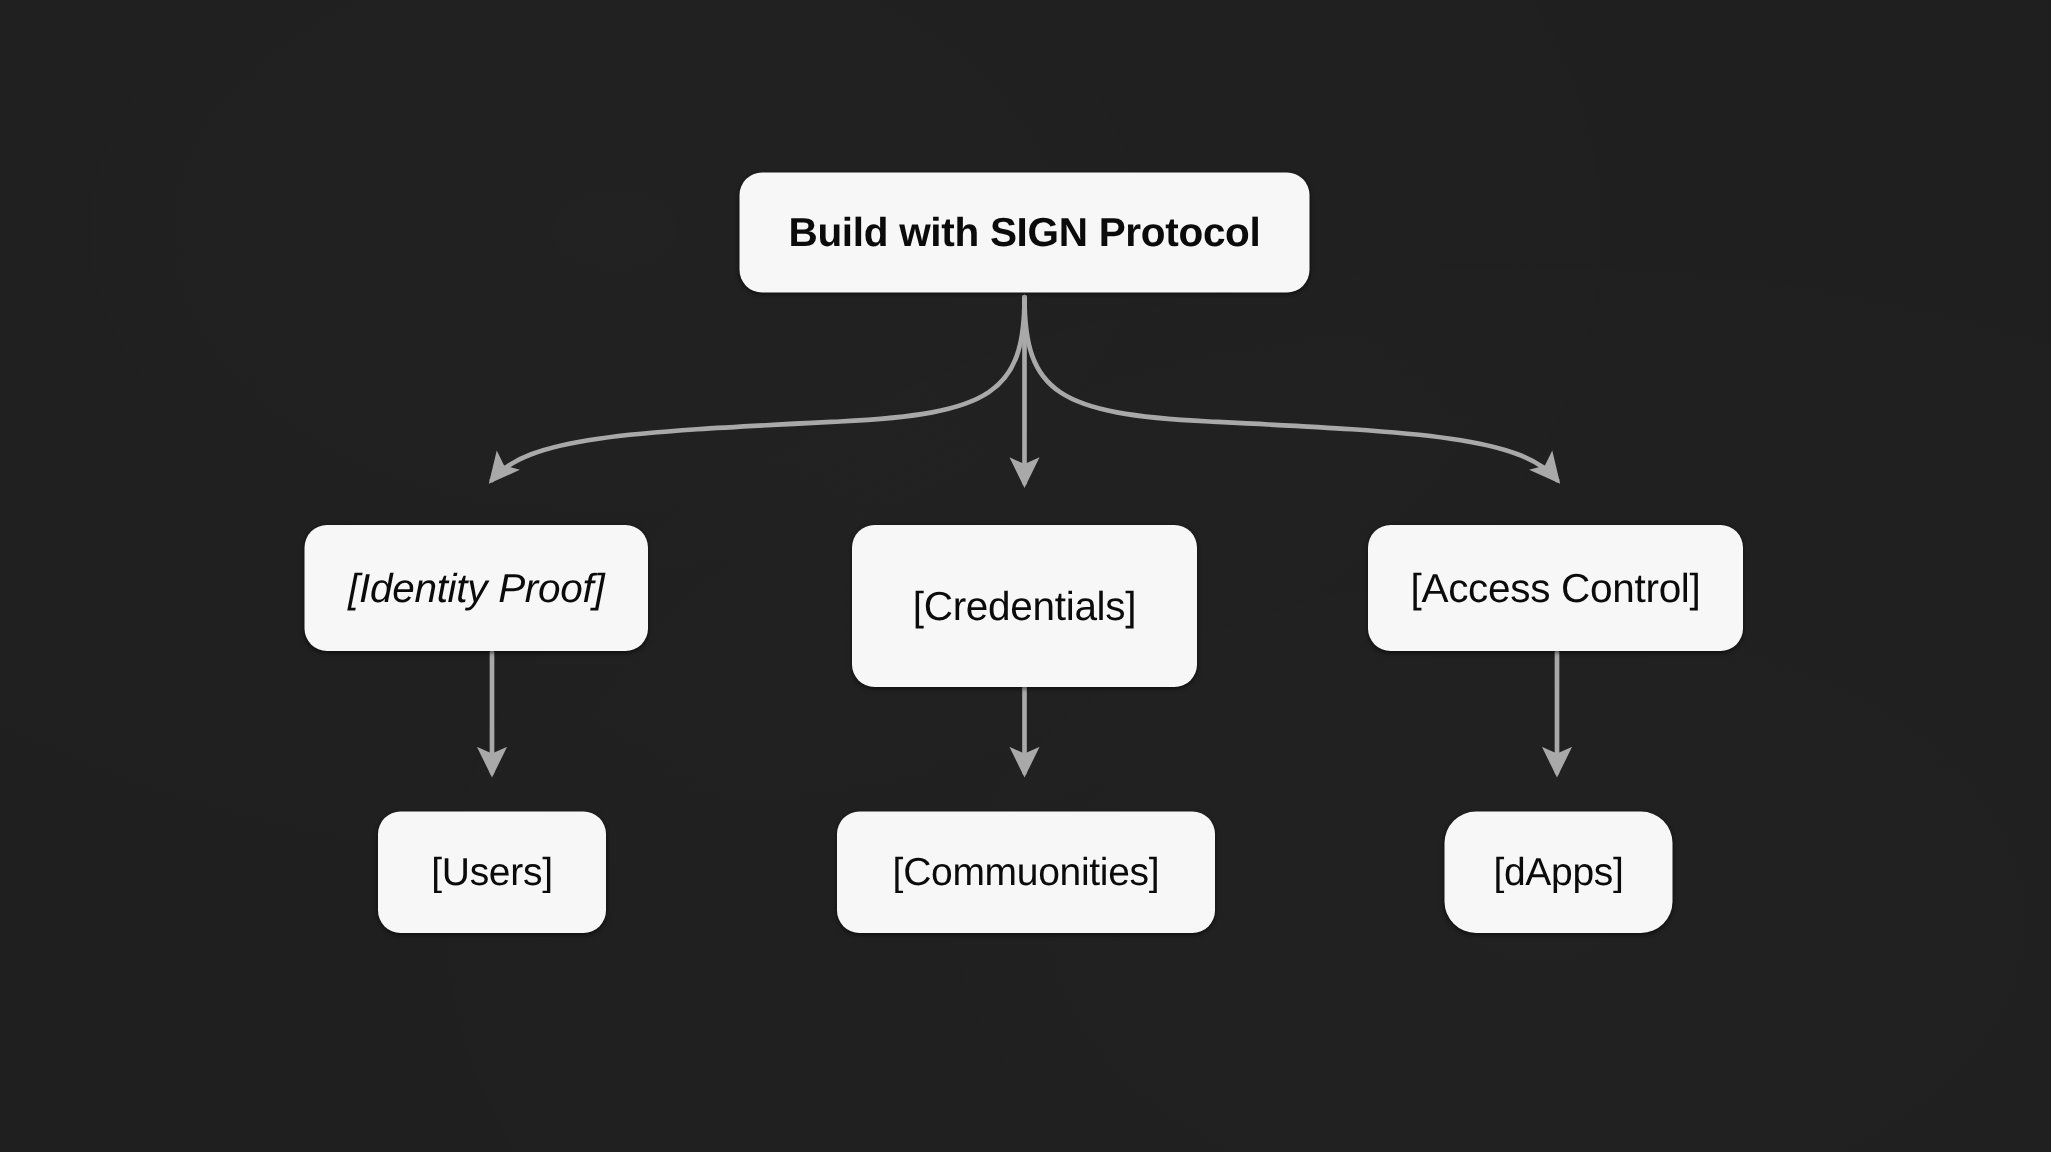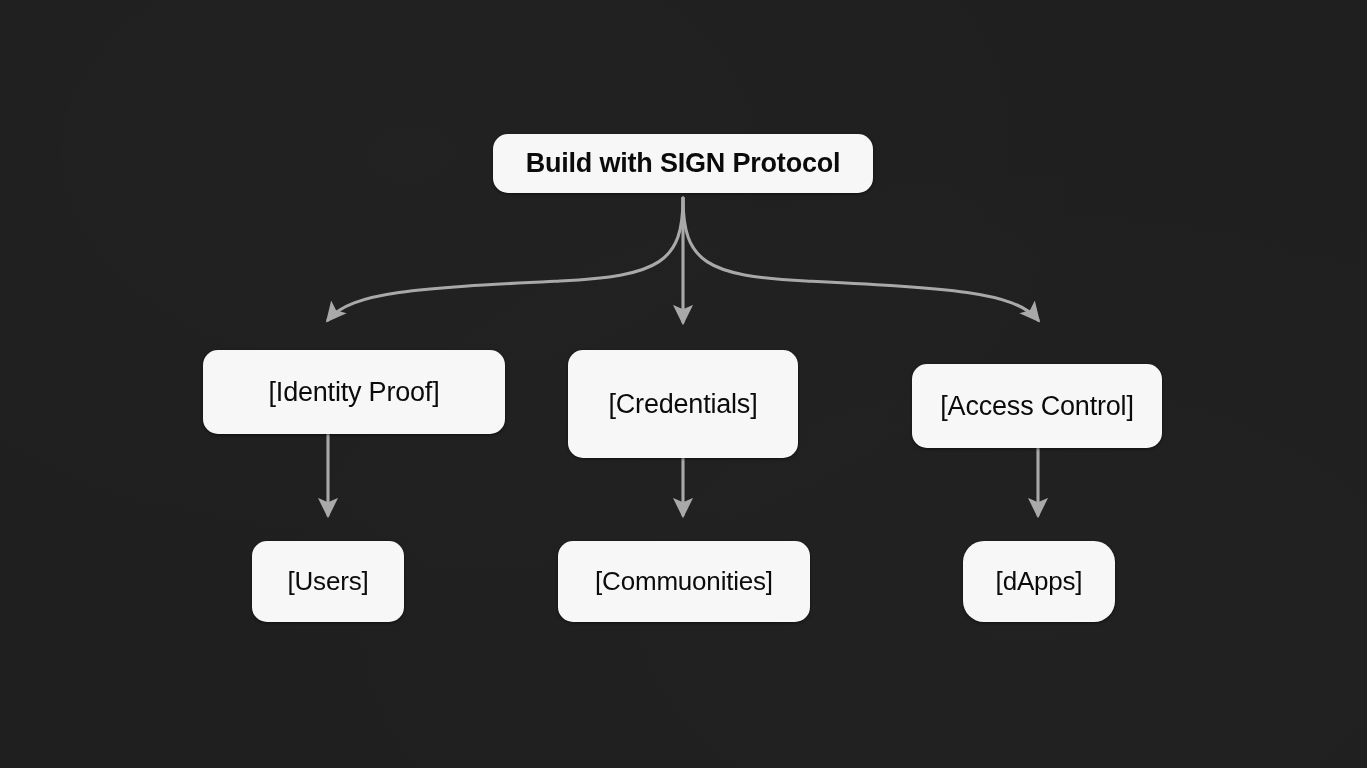--- a/index.html
+++ b/index.html
@@ -84,33 +84,33 @@
       <path d="M 683 198 C 683 262, 706 276, 806 281 C 946 288, 1014 291, 1038 320" marker-end="url(#arrow)"></path>
 
       <path d="M 328 435 L 328 515" marker-end="url(#arrow)"></path>
 
       <path d="M 683 435 L 683 515" marker-end="url(#arrow)"></path>
 
       <path d="M 1038 435 L 1038 515" marker-end="url(#arrow)"></path>
     </g>
   </svg>
 
-  <div class="node root" style="left:493px; top:134px; width:380px; height:59px;">
+  <div class="node root" style="left:493px; top:115px; width:380px; height:80px;">
     <span>Build with SIGN Protocol</span>
   </div>
 
-  <div class="node lvl2" style="left:203px; top:350px; width:302px; height:84px;">
+  <div class="node lvl2" style="left:203px; top:350px; width:229px; height:84px;font-style:italic;">
     <span>[Identity Proof]</span>
   </div>
 
   <div class="node lvl2" style="left:568px; top:350px; width:230px; height:108px;">
     <span>[Credentials]</span>
   </div>
 
-  <div class="node lvl2" style="left:912px; top:364px; width:250px; height:84px;">
+  <div class="node lvl2" style="left:912px; top:350px; width:250px; height:84px;">
     <span>[Access Control]</span>
   </div>
 
   <div class="node lvl3" style="left:558px; top:541px; width:252px; height:81px;">
     <span>[Commuonities]</span>
   </div>
 
   <div class="node lvl3" style="left:252px; top:541px; width:152px; height:81px;">
     <span>[Users]</span>
   </div>

